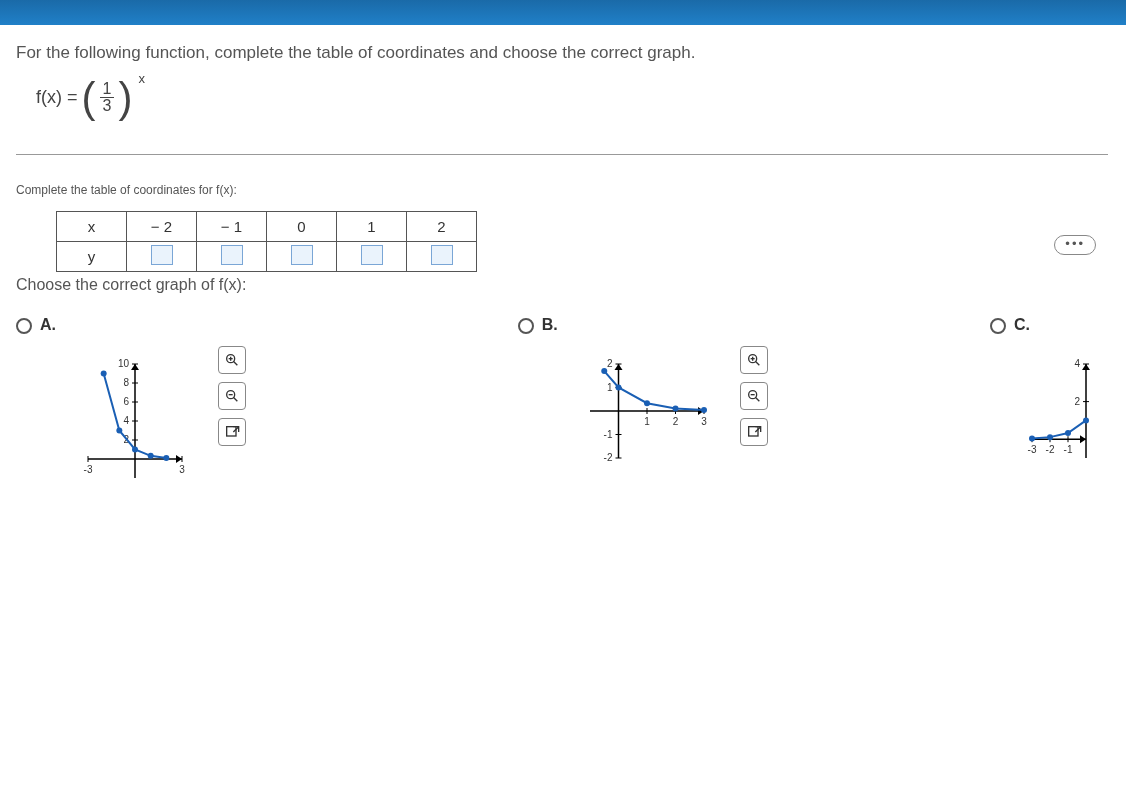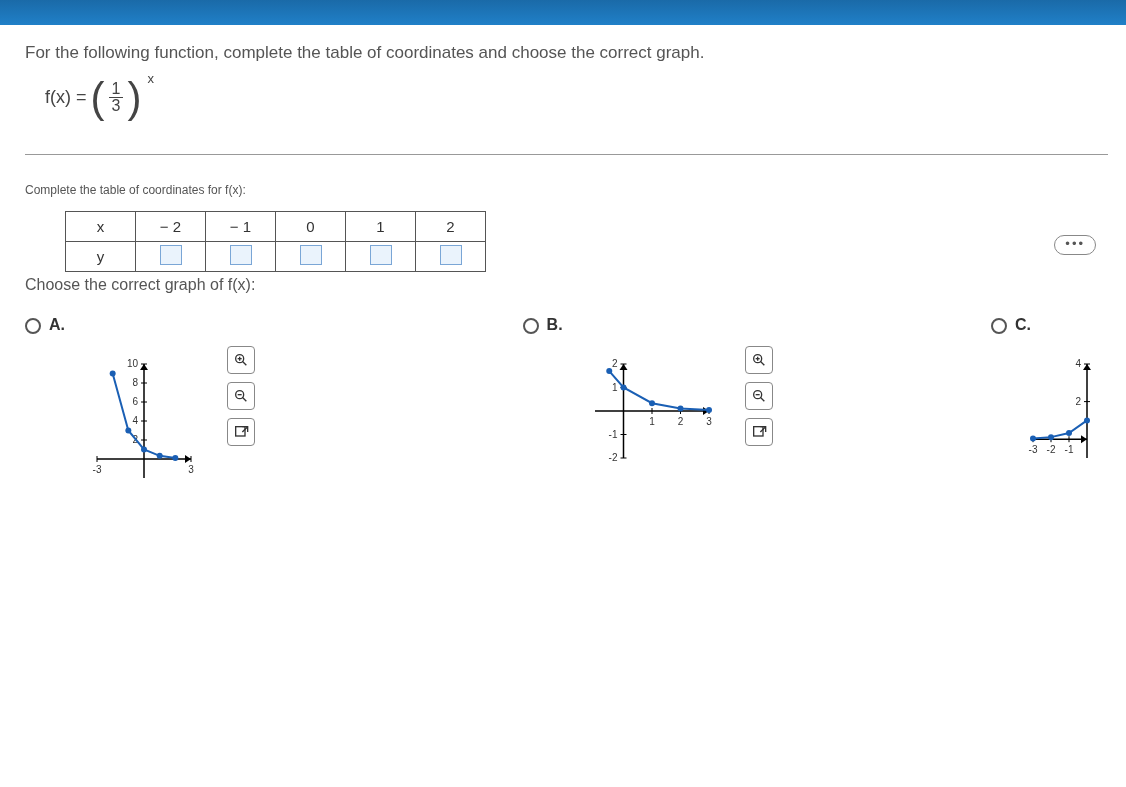--- a/index.html
+++ b/index.html
@@ -10,21 +10,21 @@
       height: 787px;
       overflow: hidden;
       color: #222;
     }
     .top-bar {
       height: 25px;
       background: linear-gradient(to bottom, #1a6aa8, #2080c8);
     }
     .content {
       background: #fff;
-      padding: 18px 18px 0 25px;
+      padding: 18px 18px 0 16px;
       position: relative;
       height: 762px;
     }
     .instruction {
       font-size: 17px;
       color: #555;
       margin-bottom: 18px;
     }
     .formula {
       font-size: 18px;

